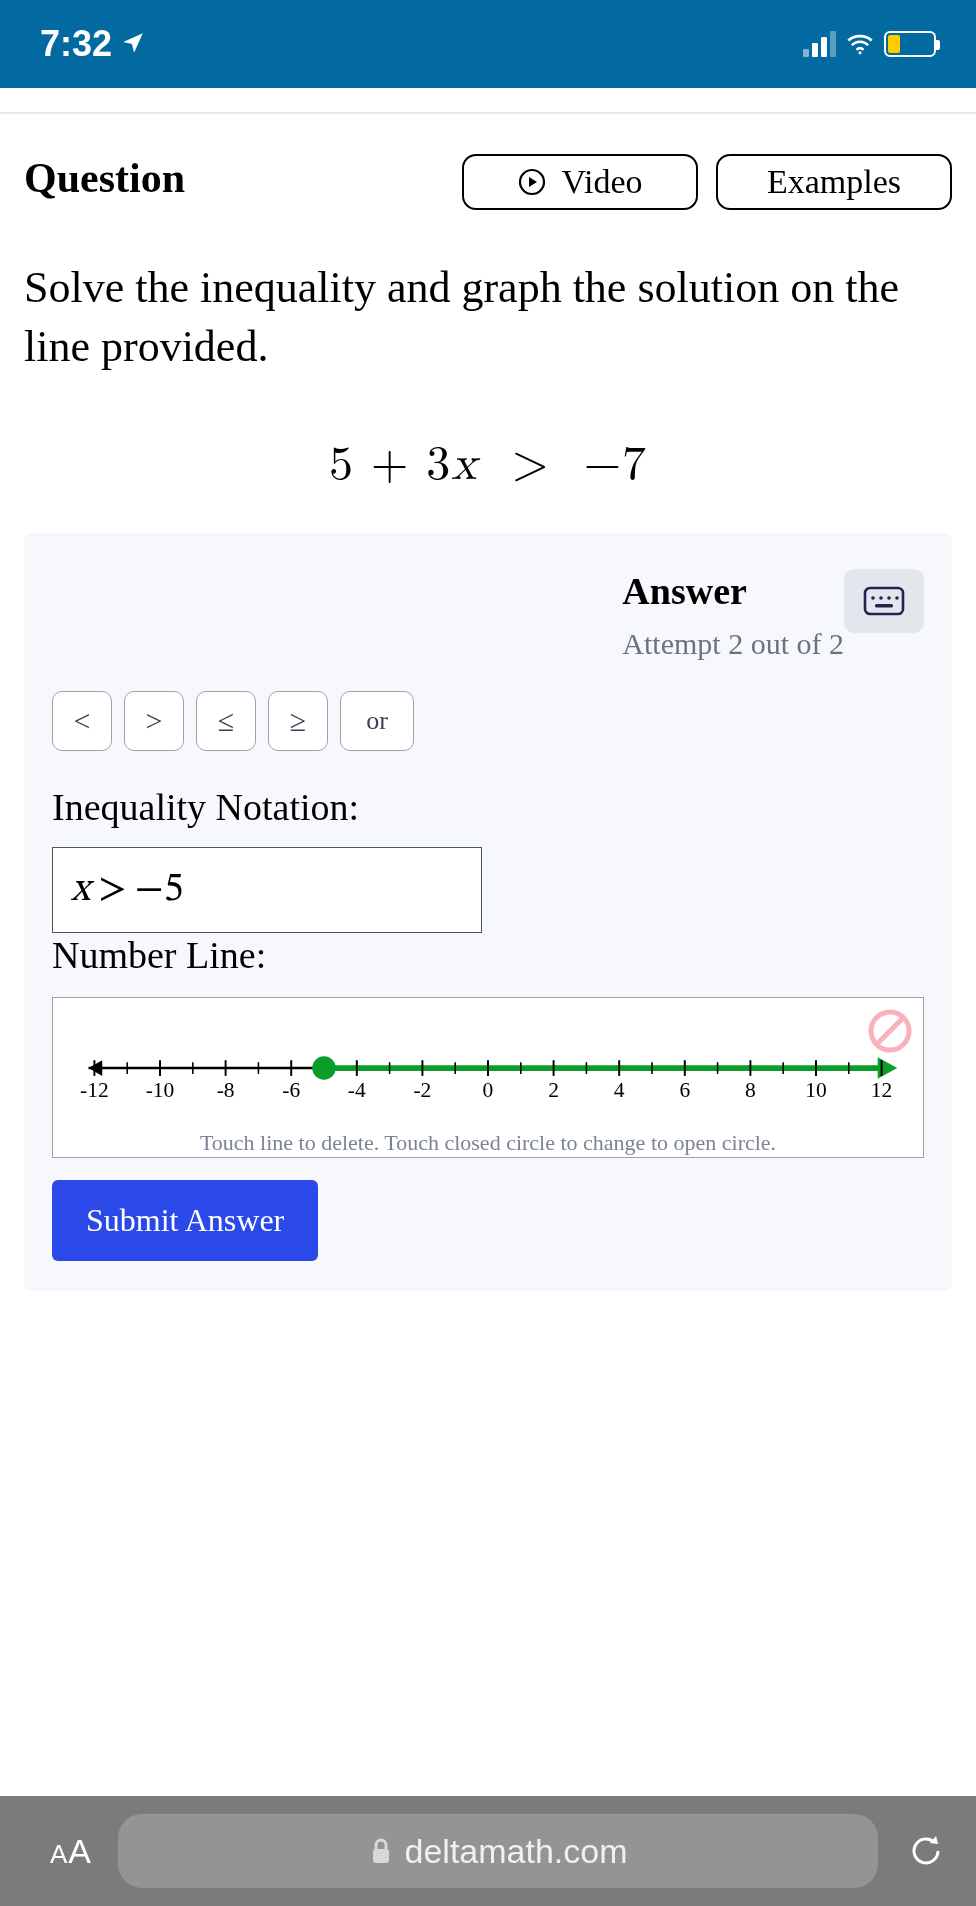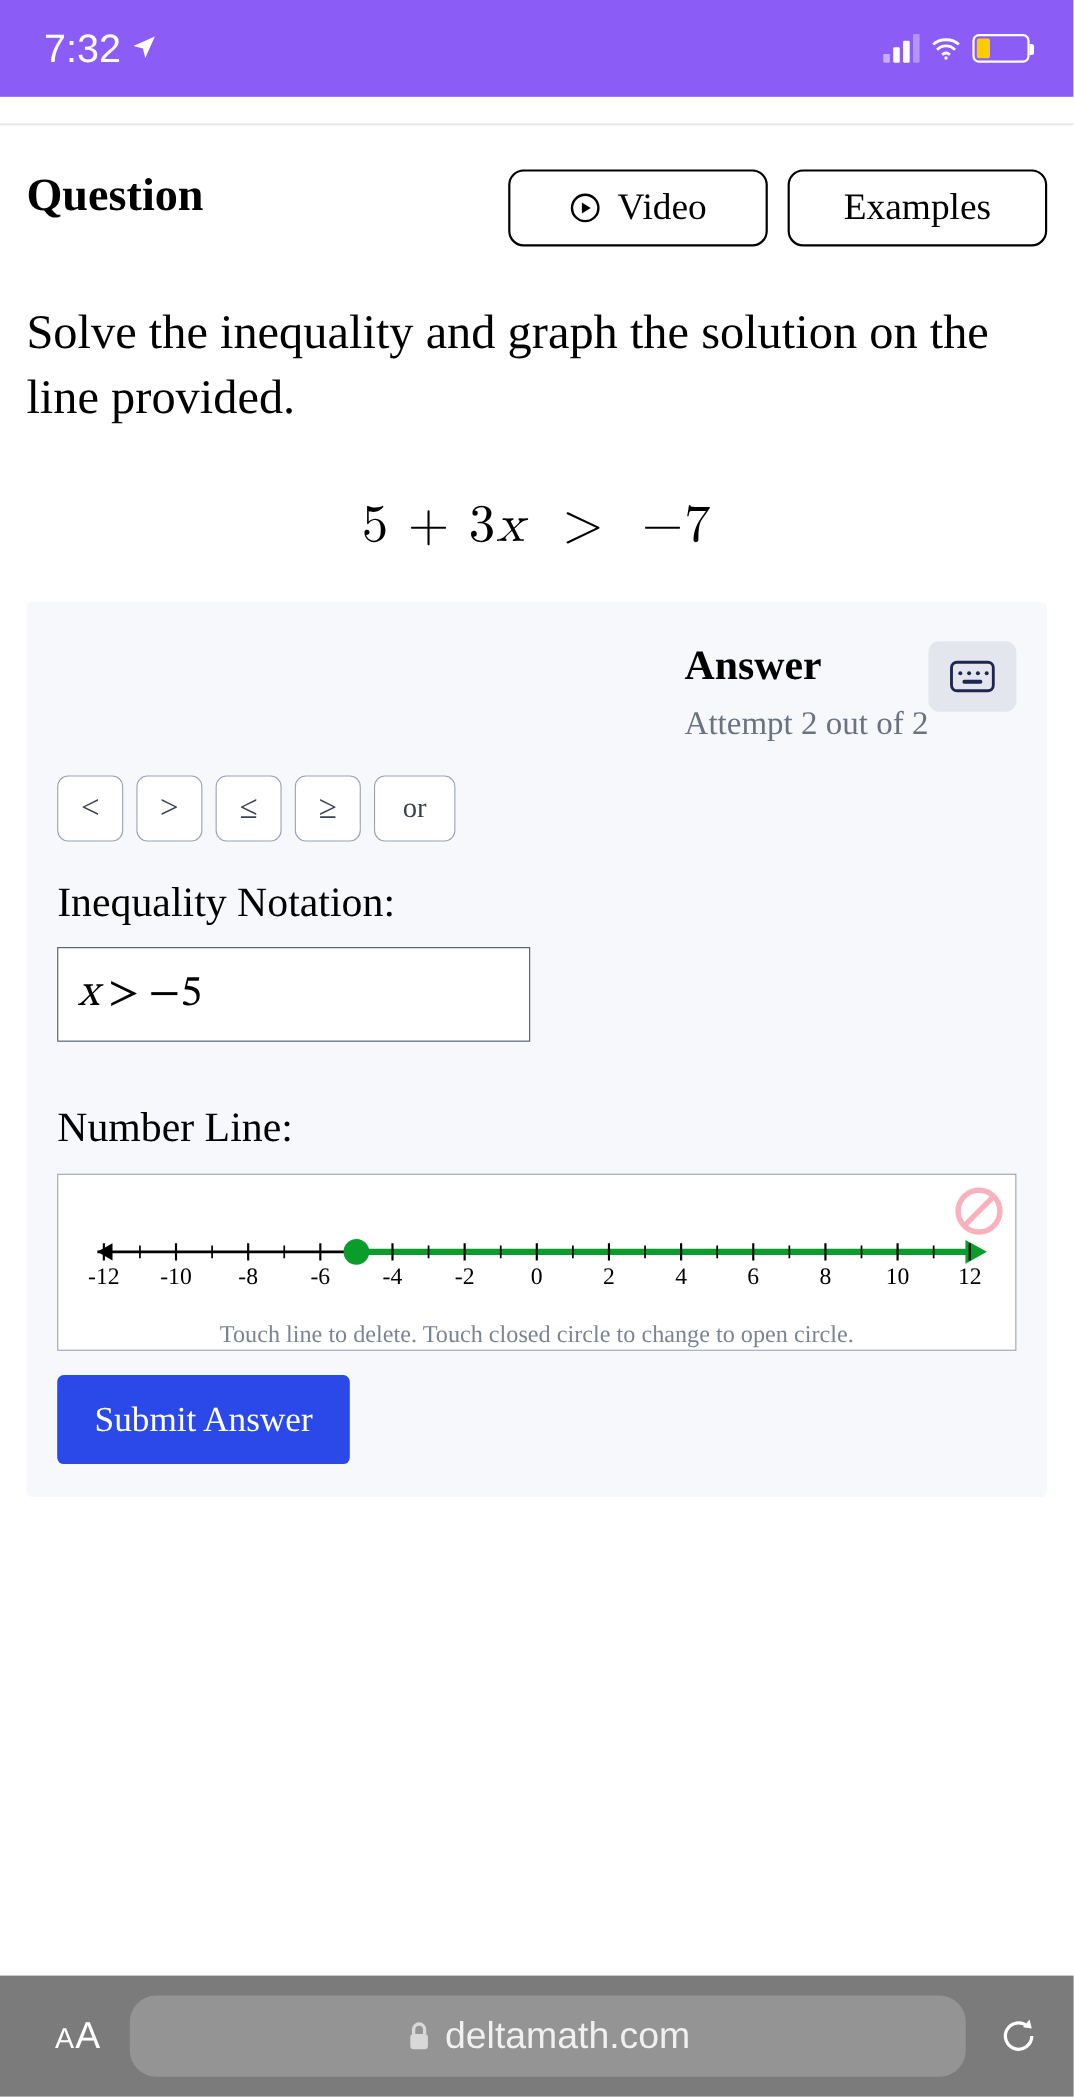--- a/index.html
+++ b/index.html
@@ -1,39 +1,39 @@
 <!DOCTYPE html>
 <html><head>
 <meta charset="utf-8">
 <style>
   * { box-sizing: border-box; margin: 0; padding: 0; }
   html, body { width: 976px; height: 1906px; font-family: Georgia, 'Times New Roman', serif; background: #fff; overflow: hidden; }
   
-  .status-bar { height: 88px; background: #8b5cf6; display: flex; align-items: center; justify-content: space-between; padding: 16px 40px; color: #fff; font-family: -apple-system, Helvetica, Arial, sans-serif; font-weight: 400; font-size: 36px; }
+  .status-bar { height: 88px; background: #0369a1; display: flex; align-items: center; justify-content: space-between; padding: 16px 40px; color: #fff; font-family: -apple-system, Helvetica, Arial, sans-serif; font-weight: 700; font-size: 36px; }
   .status-left { display: flex; align-items: center; gap: 8px; }
   .status-right { display: flex; align-items: center; gap: 10px; }
   .loc-arrow { display:inline-block; }
   .signal-bars { display: flex; align-items: flex-end; gap: 3px; }
   .signal-bars span { width: 6px; background: #fff; border-radius: 1px; }
   .signal-bars span:nth-child(1){height:8px;opacity:.5}
   .signal-bars span:nth-child(2){height:14px}
   .signal-bars span:nth-child(3){height:20px}
   .signal-bars span:nth-child(4){height:26px;opacity:.35}
   .wifi-ic { width:28px; height:22px; }
   .battery { width: 52px; height: 26px; border: 2.5px solid #fff; border-radius: 6px; position: relative; display:flex; align-items:center; padding:2px;}
   .battery::after { content:''; position:absolute; right:-6px; top:7px; width:4px; height:10px; background:#fff; border-radius:0 2px 2px 0;}
   .battery-fill { height:100%; width:28%; background:#ffcc00; border-radius:2px;}
   
   .thin-rule { height: 2px; background: #e8e8ec; margin-top: 24px; }
   
   .content { padding: 30px 24px 0 24px; }
   
   .q-header { display: flex; gap: 18px; margin-top: 10px; }
   .q-title { font-weight: 700; font-size: 42px; flex: 0 0 auto; margin-right: auto; }
-  .pill-btn { border: 2.5px solid #000; border-radius: 14px; height: 70px; display: flex; align-items: center; justify-content: center; font-size: 34px; padding: 0 30px; background:#fff; }
+  .pill-btn { border: 2.5px solid #000; border-radius: 14px; height: 56px; display: flex; align-items: center; justify-content: center; font-size: 34px; padding: 0 30px; background:#fff; }
   .video-btn { width: 236px; gap: 14px; }
   .examples-btn { width: 236px; }
   .play-ic { width:30px; height:30px; }
   
   .prompt { font-size: 44px; line-height: 1.35; margin-top: 48px; }
   .equation { font-family: 'Latin Modern Math','STIX Two Math','Cambria Math', Georgia, serif; font-size: 48px; text-align: center; margin: 58px 0 40px 0; letter-spacing: 1px;}
   .equation .mi { font-style: italic; }
   
   .answer-panel { background: #f7f8fc; border-radius: 6px; padding: 36px 28px 30px 28px; margin-top: 30px; }
   .ans-row1 { display:flex; align-items:flex-start; justify-content:flex-end;}
@@ -44,21 +44,21 @@
   
   .op-row { display:flex; gap: 12px; margin-top: 30px; }
   .op-btn { width: 60px; height: 60px; border:1.5px solid #9aa2b1; border-radius:10px; display:flex; align-items:center; justify-content:center; font-size:30px; color:#3b4252; font-family: Georgia, serif; background:#fff;}
   .op-btn.or { width: 74px; font-size:26px;}
   
   .sec-label { font-size: 38px; margin-top: 34px; }
   .ineq-input { margin-top: 18px; width: 430px; height: 86px; border:1.5px solid #4b5563; display:flex; align-items:center; padding: 0 18px; font-family:'STIX Two Math','Cambria Math',Georgia,serif; font-size:40px; font-style:italic; background:#fff;}
   .ineq-input .op { font-style: normal; margin: 0 8px;}
   .ineq-input .num { font-style: normal; }
   
-  .nl-label { font-size: 38px; margin-top: 56px; }
+  .nl-label { font-size: 38px; }
   
   .nl-box { margin-top: 20px; border:1.5px solid #9aa2b1; background:#fff; padding: 18px 14px 1px 14px; position:relative;}
   .nl-svg { width: 100%; height: 110px; display:block;}
   .nl-hint { text-align:center; font-size:22px; color:#7c8494; margin-top: 4px;}
   .no-ic { position:absolute; top:10px; right:10px; width:46px; height:46px; opacity:.35;}
   
   .submit-btn { margin-top: 22px; background:#2b49e8; color:#fff; font-size:32px; padding: 22px 34px; border-radius:6px; display:inline-block;}
   
   .browser-bar { position:absolute; bottom:0; left:0; right:0; height:110px; background:#7b7b7b; display:flex; align-items:center; padding: 0 20px; gap: 20px; color:#fff; font-family:-apple-system,Helvetica,Arial,sans-serif;}
   .url-pill { flex:1; background:#949494; border-radius:24px; height:74px; display:flex; align-items:center; justify-content:center; gap:12px; font-size:34px; color:#f0f0f0; margin: 0 8px;}

